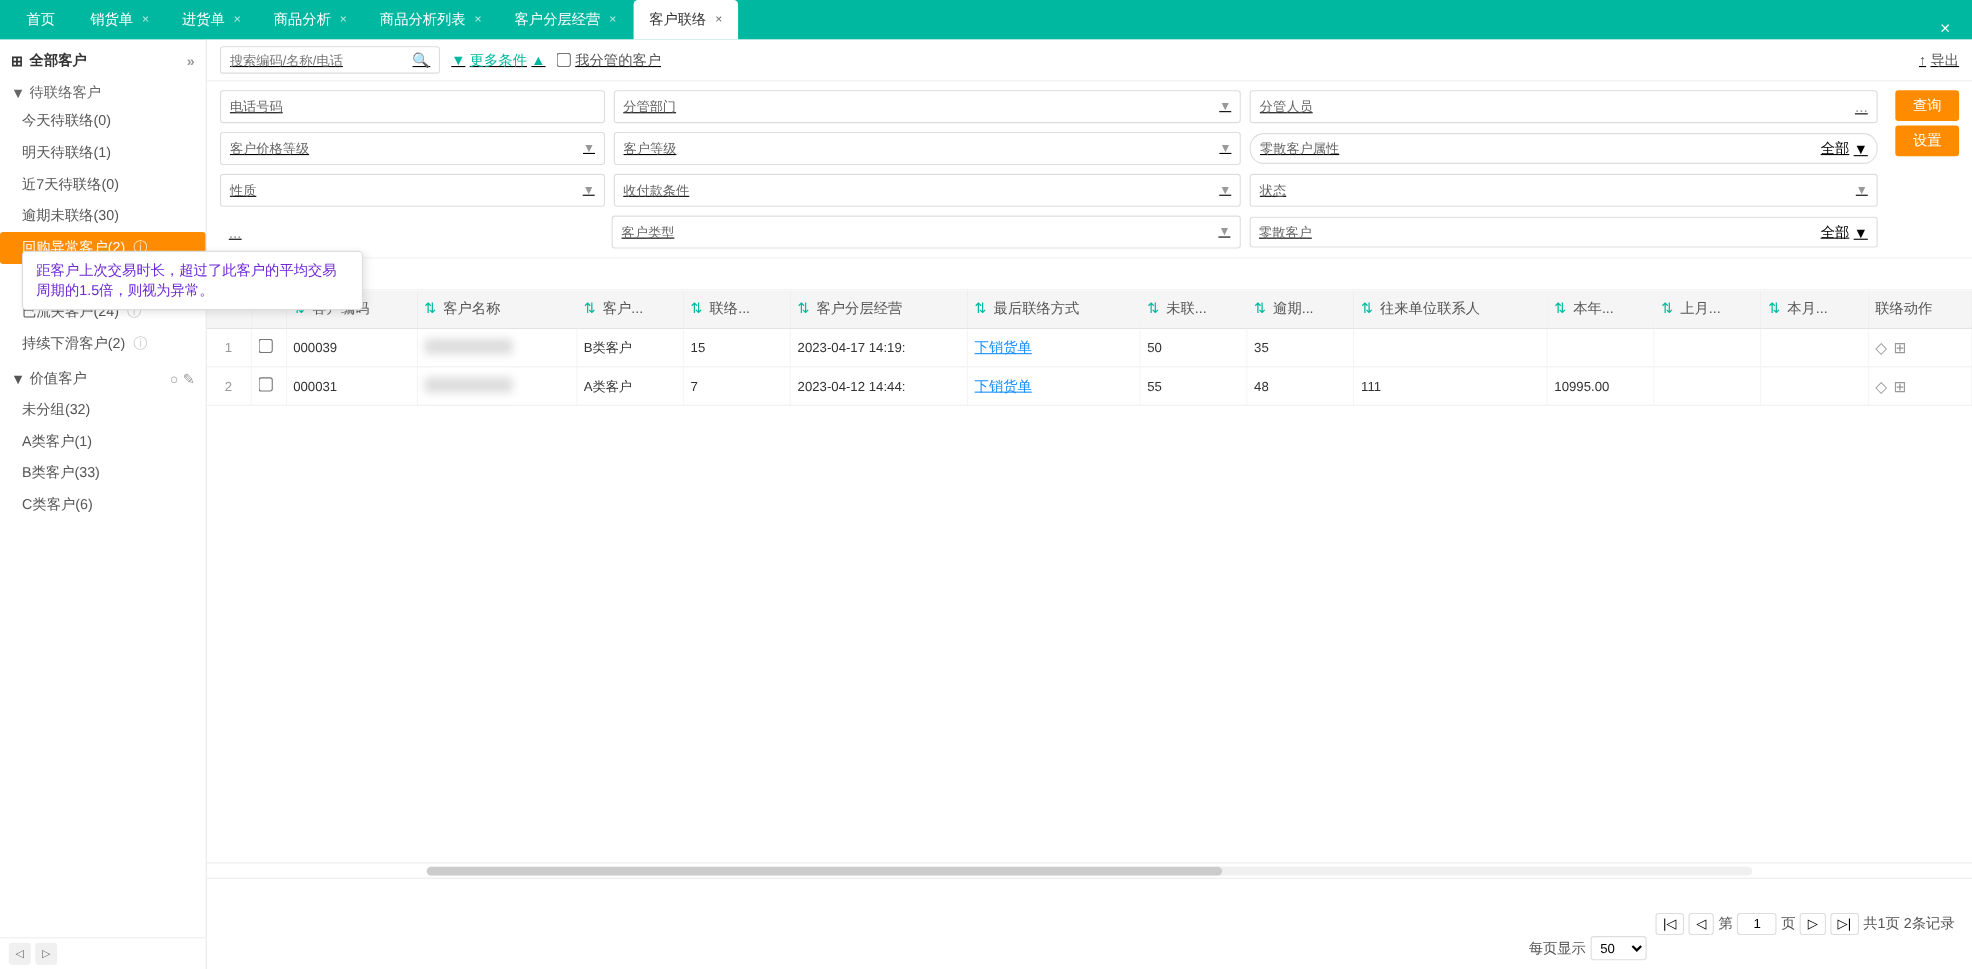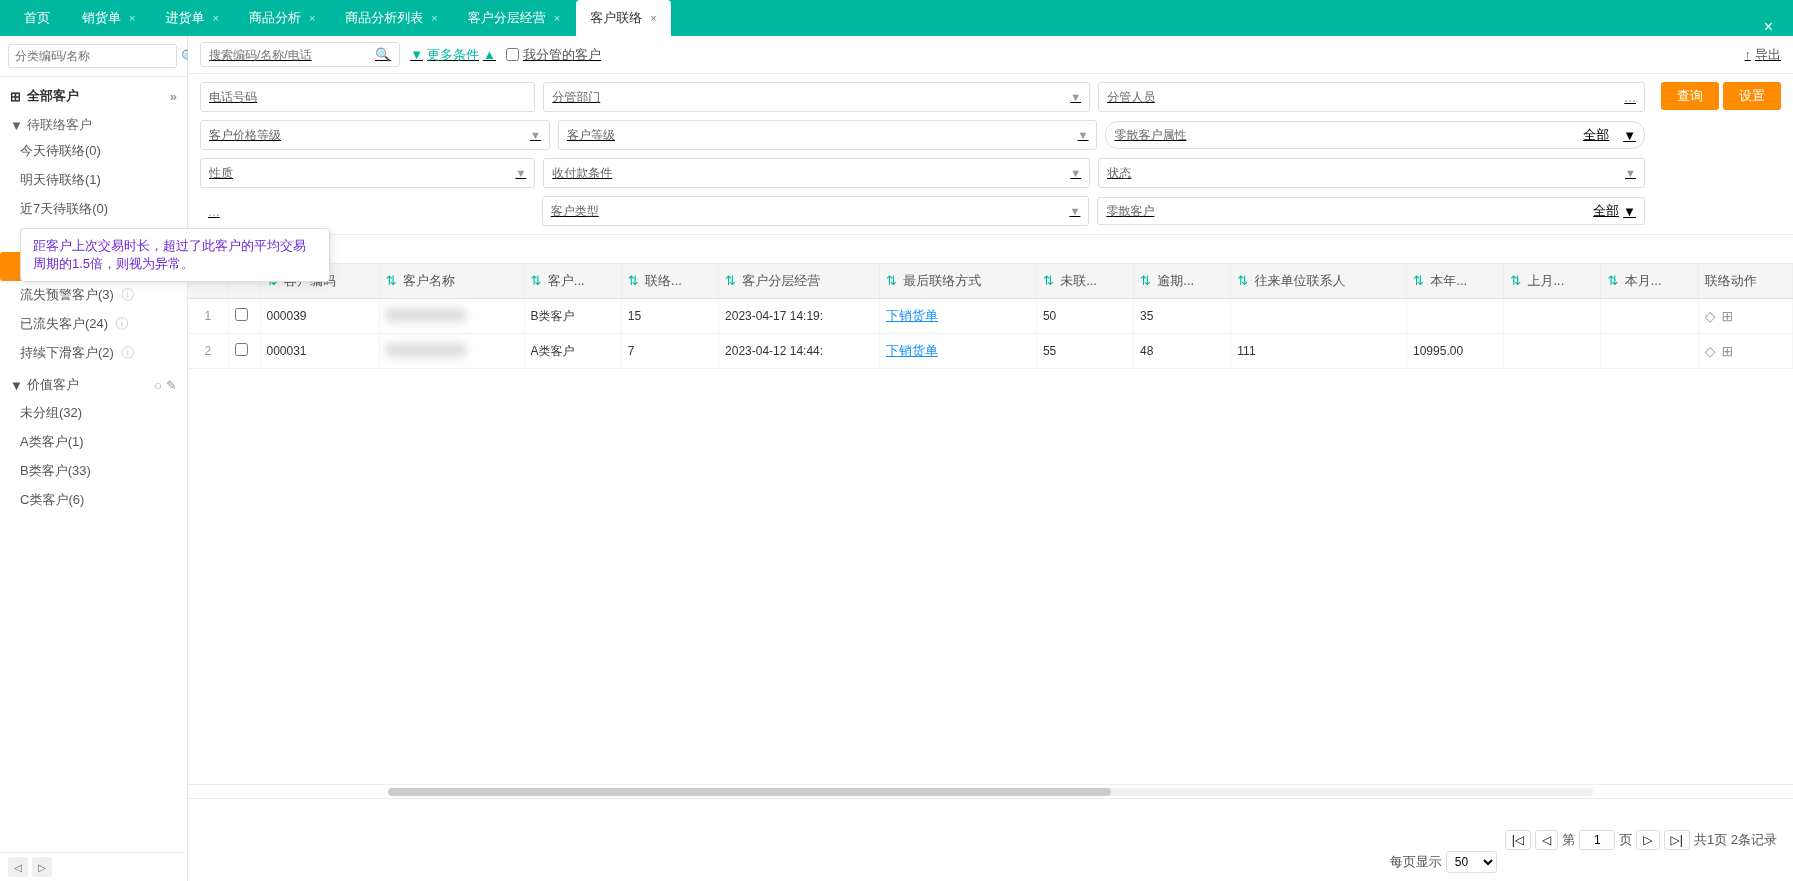--- a/index.html
+++ b/index.html
@@ -100,21 +100,21 @@
     .filter-field {
       display: flex; align-items: center; flex: 1;
       border: 1px solid #ddd; border-radius: 3px; padding: 4px 8px;
       gap: 6px; min-height: 30px;
     }
     .filter-field-label { color: #666; font-size: 12px; white-space: nowrap; }
     .filter-field input { border: none; outline: none; flex: 1; font-size: 12px; }
     .filter-field .chevron { margin-left: auto; color: #999; font-size: 11px; }
     .filter-field-dots { color: #999; cursor: pointer; font-size: 14px; }
 
-    .filter-actions { display: flex; flex-direction: row; gap: 4px; margin-left: 8px; }
+    .filter-actions { display: flex; flex-direction: column; gap: 4px; margin-left: 8px; }
     .btn-query {
       background: #ff8c00; color: white; border: none; border-radius: 3px;
       padding: 5px 16px; cursor: pointer; font-size: 13px;
     }
     .btn-settings {
       background: #ff8c00; color: white; border: none; border-radius: 3px;
       padding: 5px 16px; cursor: pointer; font-size: 13px;
     }
 
     .tooltip-box {
@@ -224,24 +224,20 @@
   <div class="nav-tab active">
     <span>客户联络</span>
     <span class="close-x">×</span>
   </div>
   <div class="top-nav-right">×</div>
 </div>
 
 <div class="main-layout">
 
   <div class="sidebar">
-    <div class="sidebar-search">
-      <input type="text" placeholder="分类编码/名称" style="">
-      <span class="search-icon">🔍</span>
-    </div>
     <div class="sidebar-body">
       <div class="sidebar-header">
         <span>⊞</span>
         <span>全部客户</span>
         <span class="collapse-btn">»</span>
       </div>
       <div class="sidebar-section">
         <div class="sidebar-group-label">
           <span>▼</span>
           <span>待联络客户</span>
@@ -357,21 +353,21 @@
             <div class="filter-field" style="flex:1.2;gap:47px;">
               <span class="filter-field-label">客户价格等级</span>
               <input type="text" style="">
               <span class="chevron">▼</span>
             </div>
             <div class="filter-field" style="flex:2;">
               <span class="filter-field-label">客户等级</span>
               <input type="text" style="">
               <span class="chevron">▼</span>
             </div>
-            <div style="flex:2; display:flex; align-items:center; border:1px solid #ddd; border-radius:13px; padding:4px 8px; gap:14px;text-align:center;">
+            <div style="flex:2; display:flex; align-items:center; border:1px solid #ddd; border-radius:13px; padding:4px 8px; gap:4px;text-align:center;">
               <span class="filter-field-label">零散客户属性</span>
               <span style="margin-left:auto;">全部</span>
               <span class="chevron">▼</span>
             </div>
           </div>
 
           <div class="filter-row">
             <div class="filter-field" style="flex:1.2;">
               <span class="filter-field-label">性质</span>
               <input type="text" style="">

